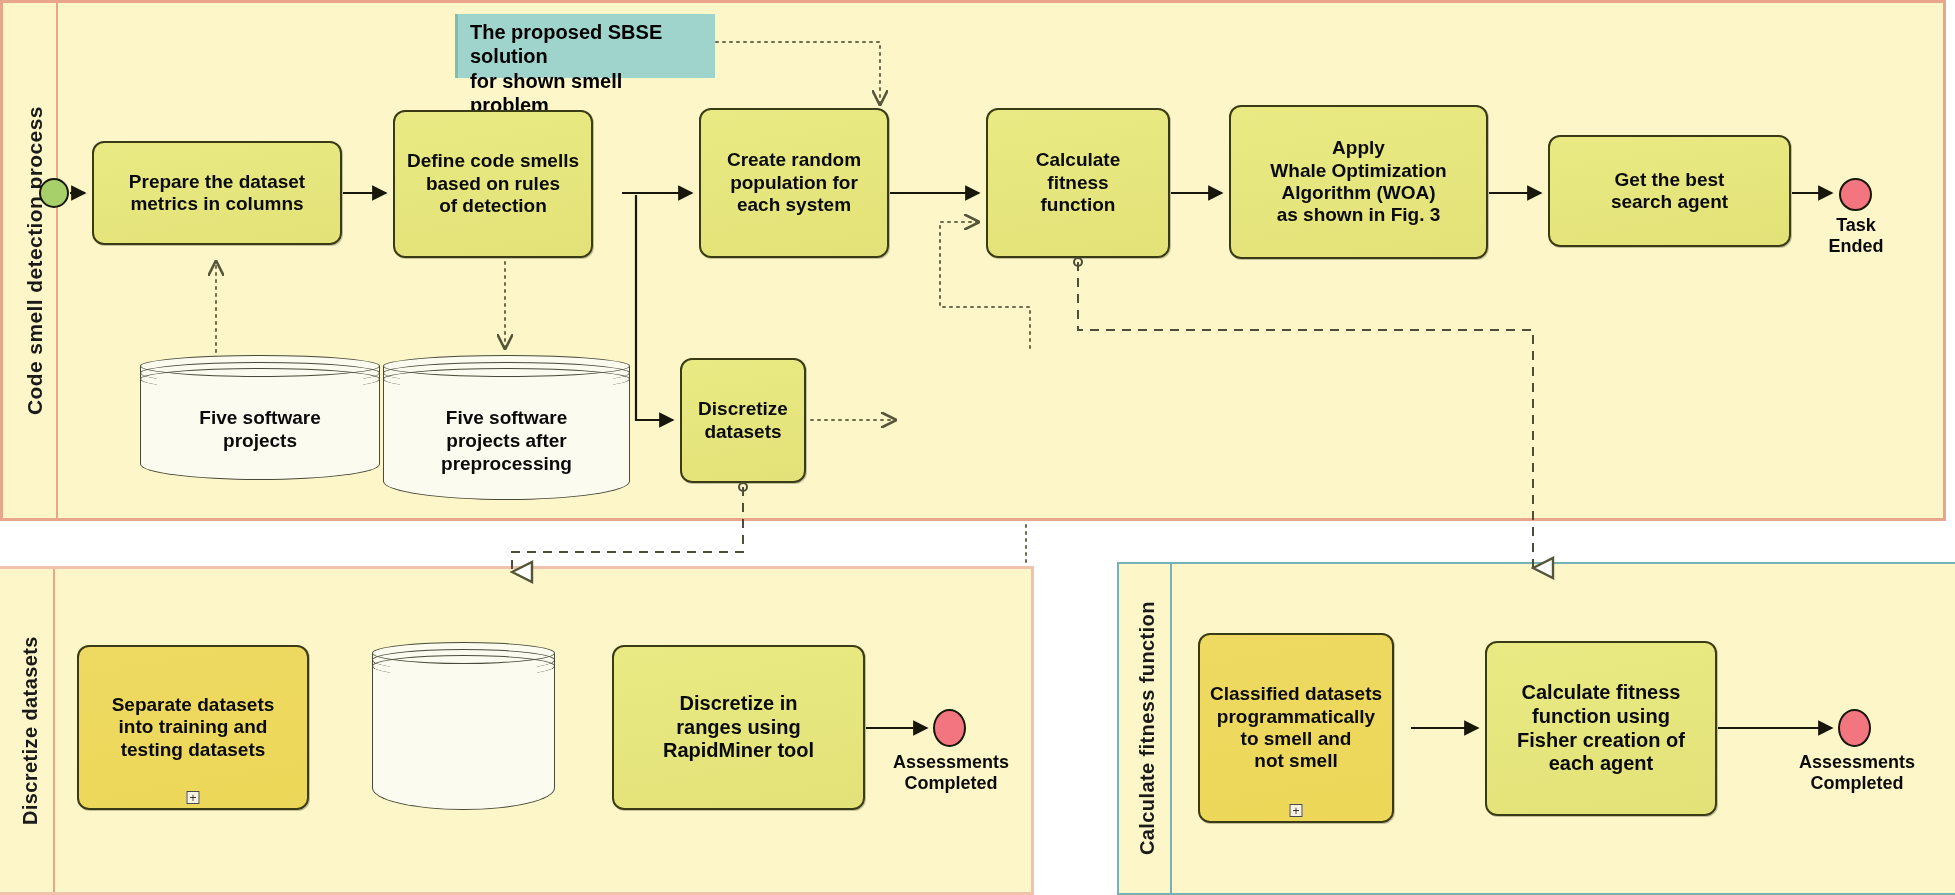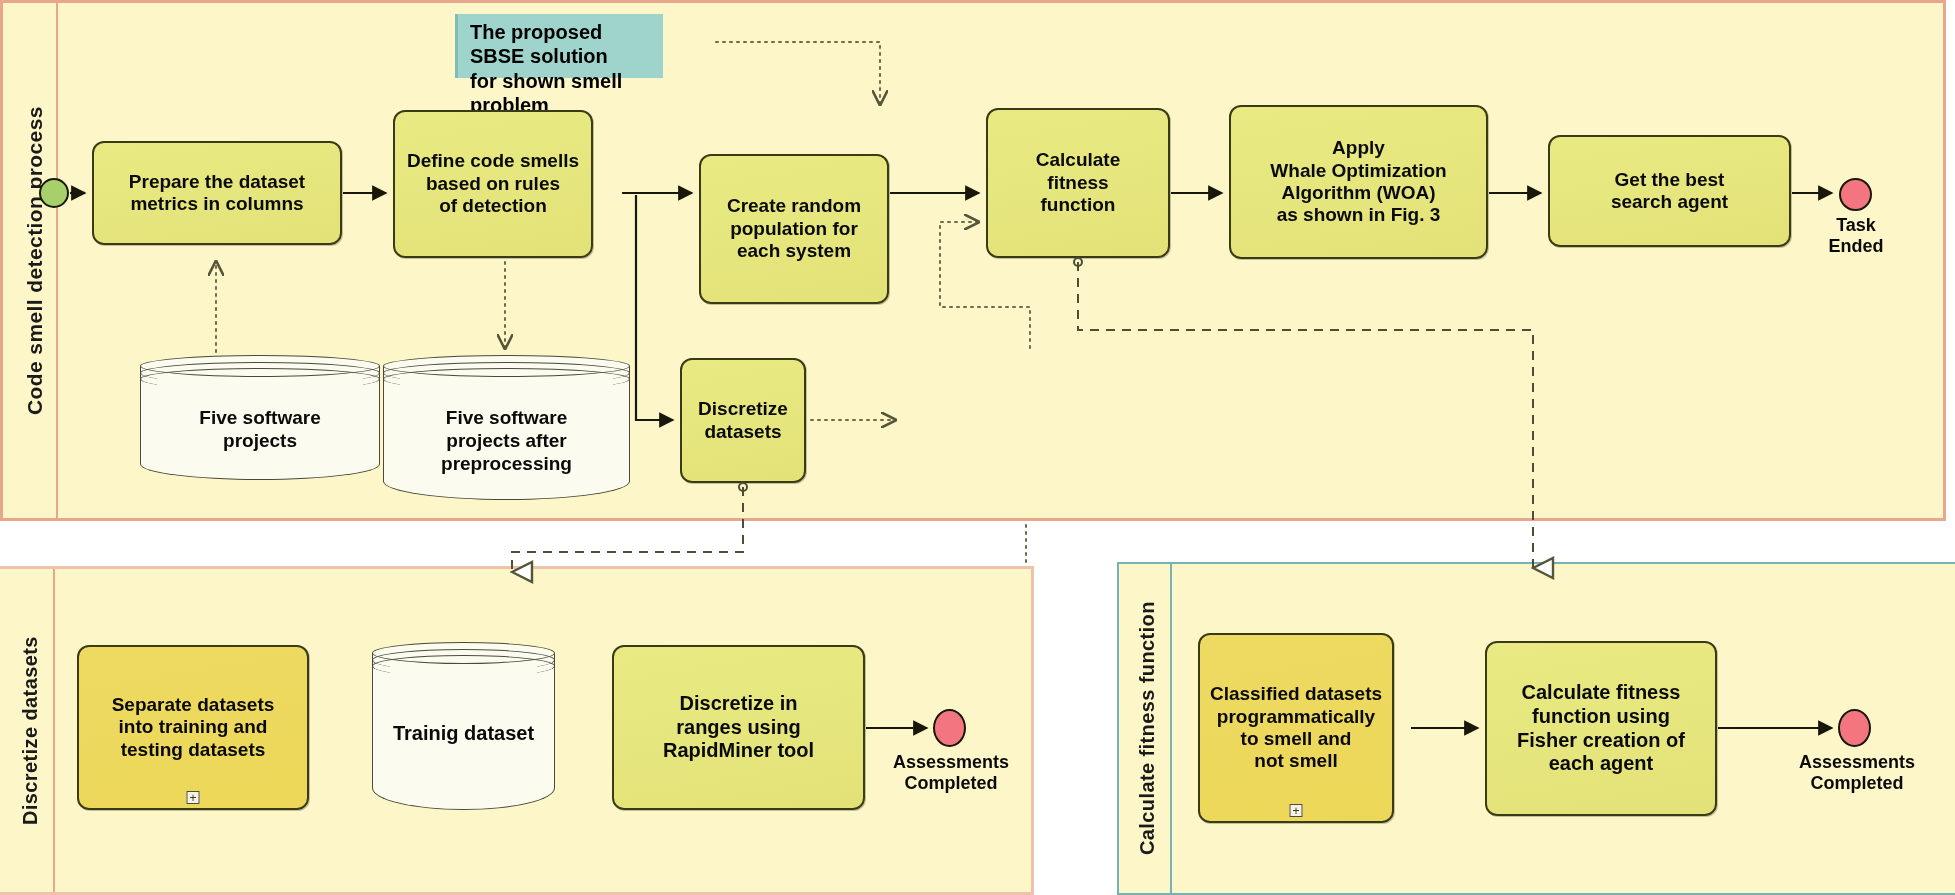--- a/index.html
+++ b/index.html
@@ -158,39 +158,39 @@
 </head>
 <body>
 
 <div id="canvas">
 
   <div class="pool pool-top">
     <div class="lane-divider" style="left:53px;"></div>
     <div class="pool-label" style="left:14px; top:0; width:36px; height:515px; font-size:21px;">Code smell detection process</div>
   </div>
 
-  <div class="annotation" style="left:455px; top:14px; width:208px; height:64px; font-size:20px;">
+  <div class="annotation" style="left:455px; top:14px; width:260px; height:64px; font-size:20px;">
     <div>The proposed SBSE solution</div>
     <div>for shown smell problem</div>
   </div>
 
   <div class="event start" style="left:39px; top:178px; width:30px; height:30px;"></div>
 
   <div class="task" style="left:92px; top:141px; width:250px; height:104px; font-size:19px;">
     <span style="white-space:pre-line">Prepare the dataset
 metrics in columns</span>
   </div>
 
   <div class="task" style="left:393px; top:110px; width:200px; height:148px; font-size:19px;">
     <span style="white-space:pre-line">Define code smells
 based on rules
 of detection</span>
   </div>
 
-  <div class="task" style="left:699px; top:108px; width:190px; height:150px; font-size:19px;margin-top:46px;">
+  <div class="task" style="left:699px; top:108px; width:190px; height:150px; font-size:19px;">
     <span style="white-space:pre-line">Create random
 population for
 each system</span>
   </div>
 
   <div class="task" style="left:986px; top:108px; width:184px; height:150px; font-size:19px;">
     <span style="white-space:pre-line">Calculate
 fitness
 function</span>
   </div>
@@ -246,21 +246,20 @@
 into training and
 testing datasets</span>
     <span class="sp-marker">+</span>
   </div>
 
   <div class="store" style="left:372px; top:642px; width:183px; height:168px;">
     <div class="body"></div>
     <div class="lid l1"></div>
     <div class="lid l2"></div>
     <div class="lid l3"></div>
-    <div class="stxt" style="font-size:20px; top:20px;">Trainig dataset</div>
   </div>
 
   <div class="task" style="left:612px; top:645px; width:253px; height:165px; font-size:20px;">
     <span style="white-space:pre-line">Discretize in
 ranges using
 RapidMiner tool</span>
   </div>
 
   <div class="event end" style="left:933px; top:709px; width:33px; height:38px;"></div>
   <div class="event-label" style="left:872px; top:752px; width:158px; font-size:18px;">Assessments

